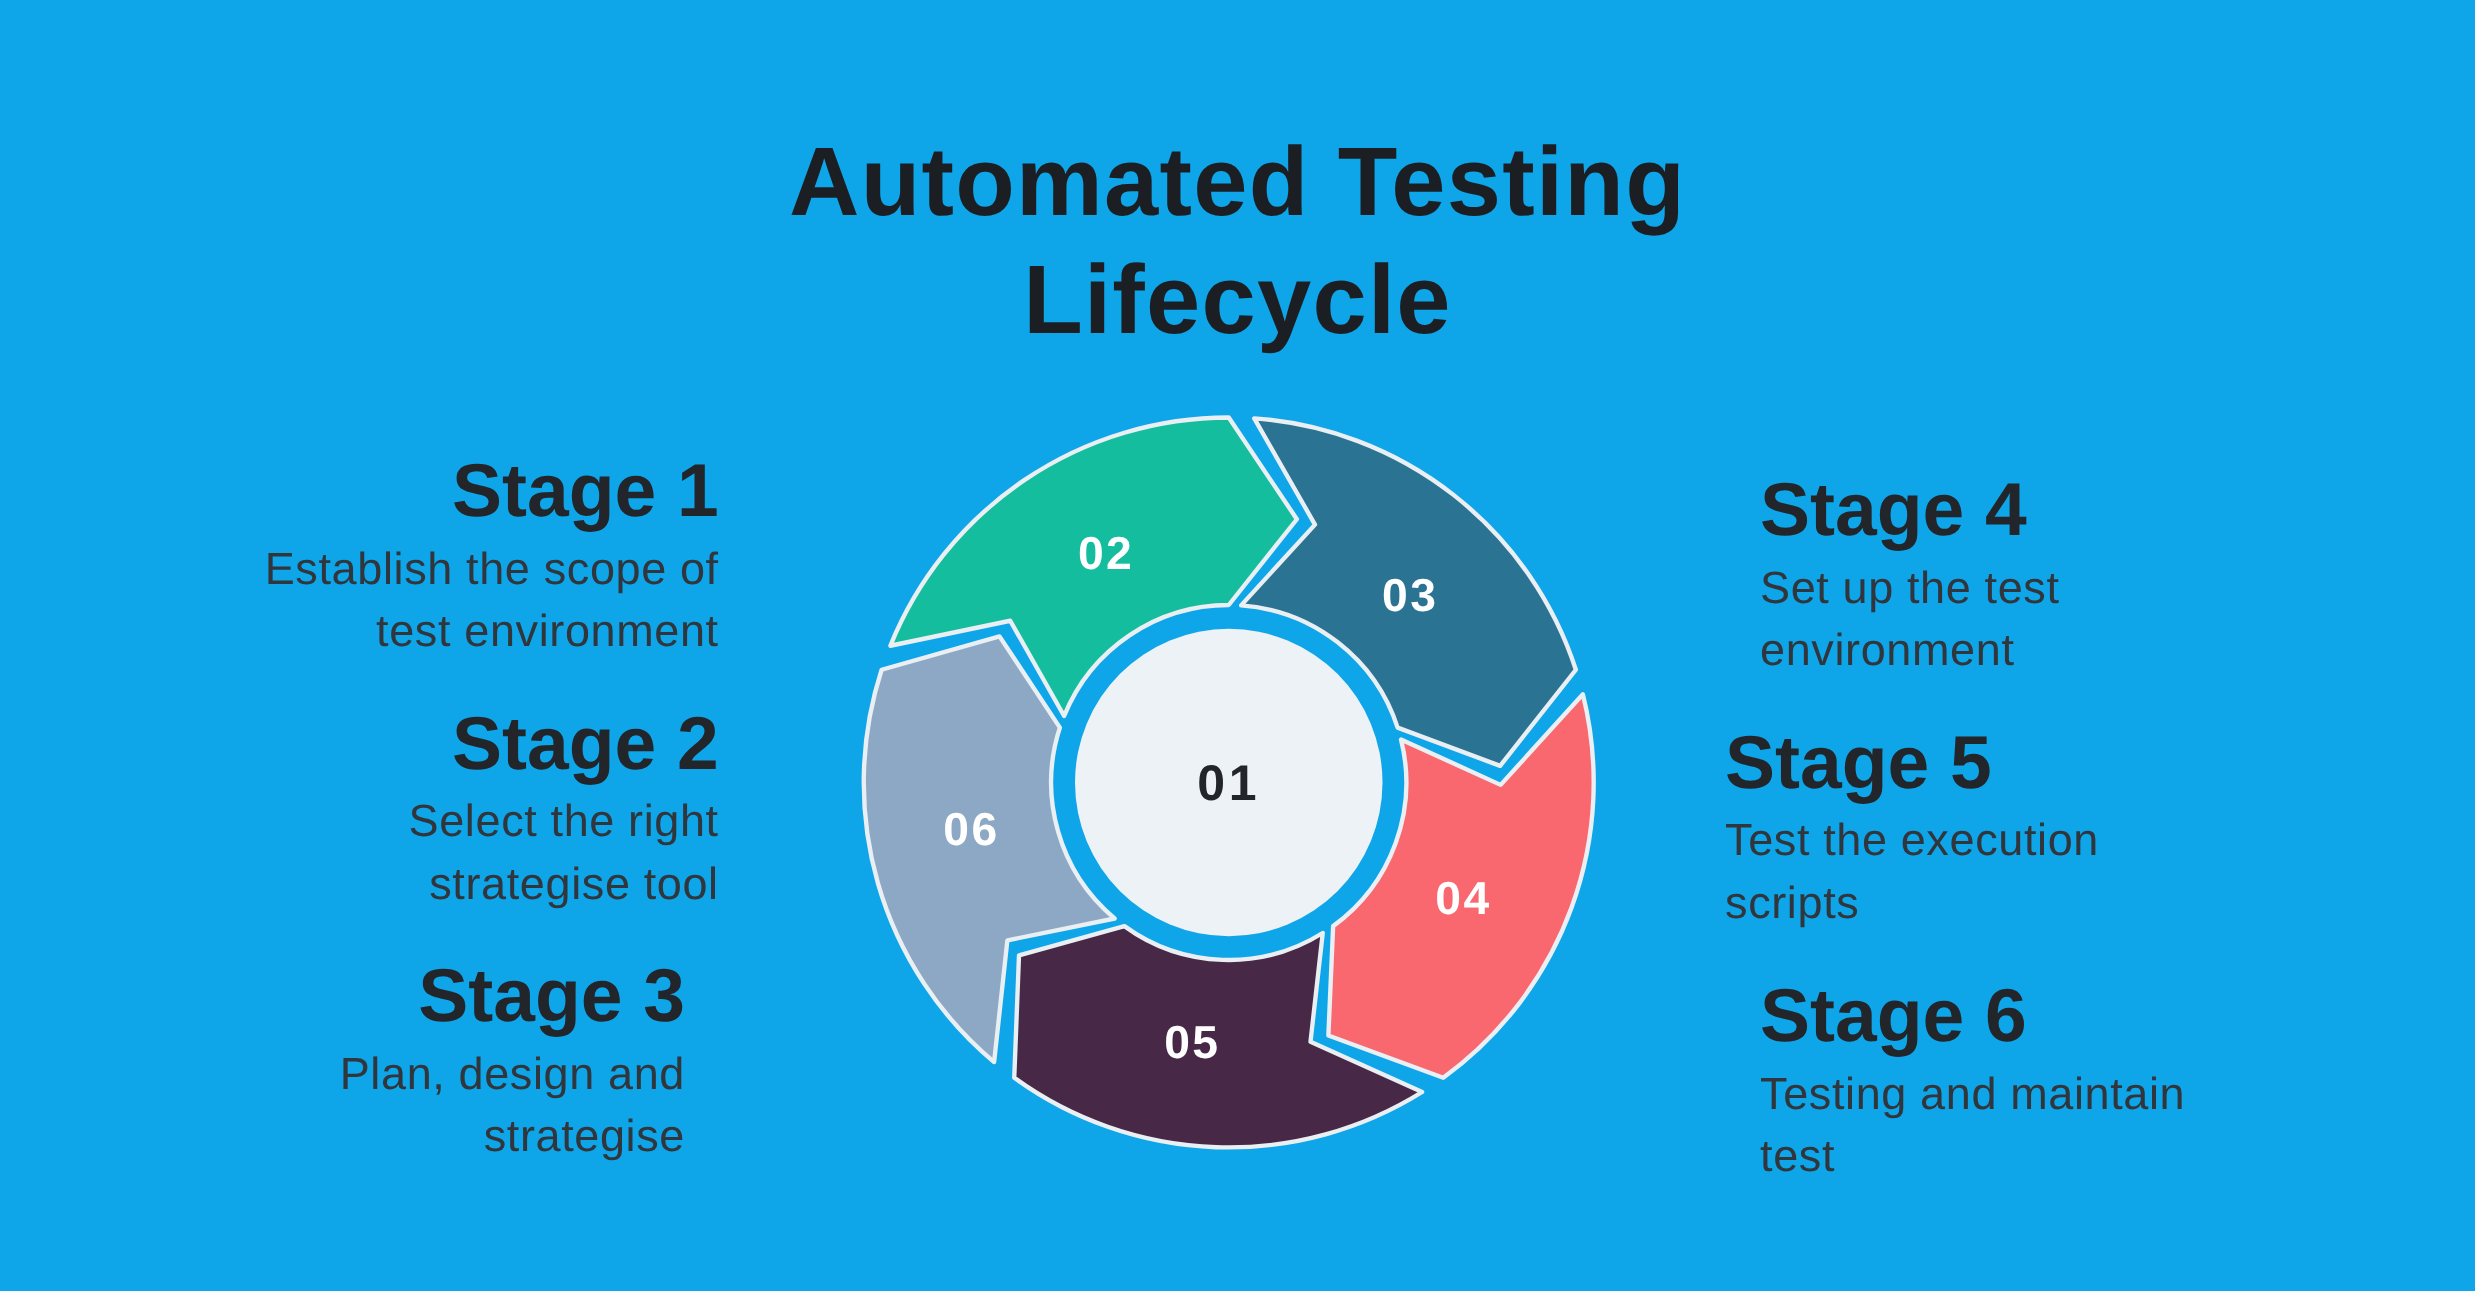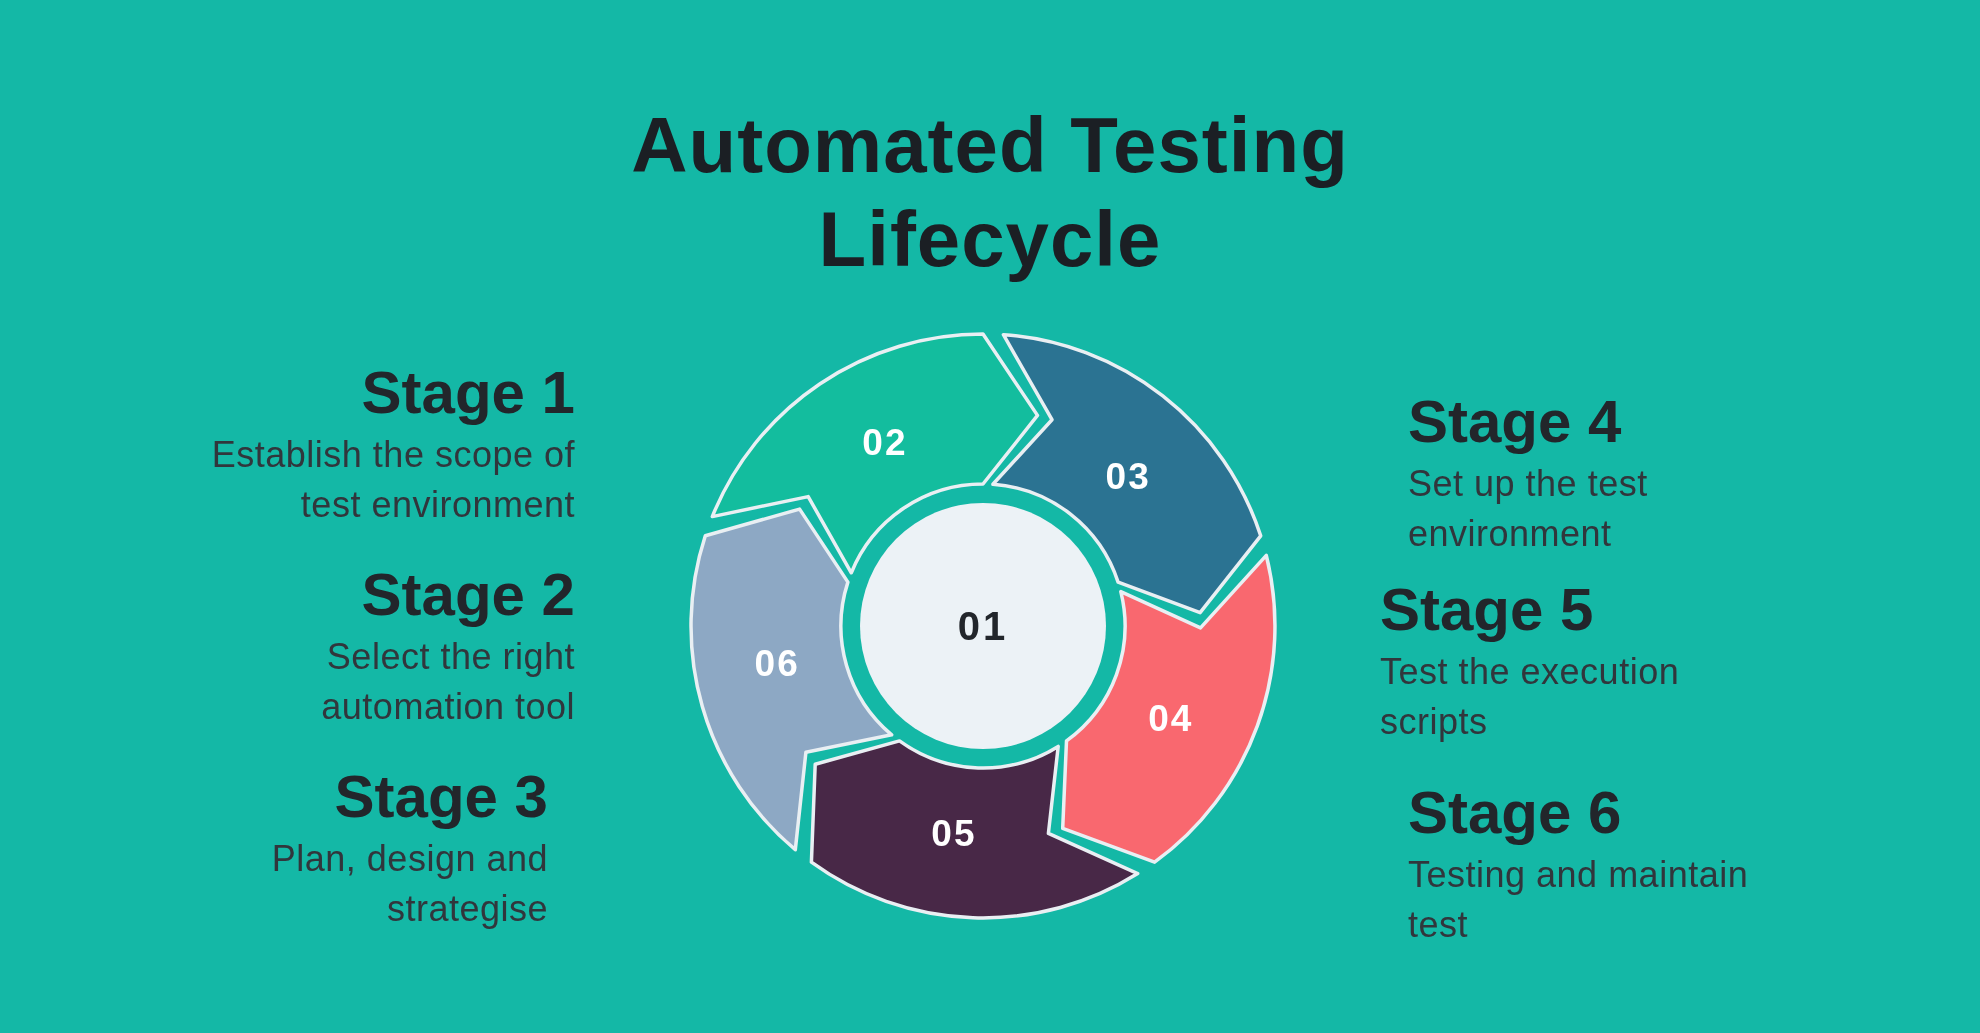--- a/index.html
+++ b/index.html
@@ -2,21 +2,21 @@
 <html><head>
 <meta charset="utf-8">
 <style>
   html,body{margin:0;padding:0;}
   body{
     width:1980px;height:1033px;
     background:#e9eff3;
     font-family:"Liberation Sans", sans-serif;
     overflow:hidden;
   }
-  .canvas{position:relative;width:1980px;height:1033px;background:#14b8a6;}
+  .canvas{position:relative;width:1980px;height:1033px;background:#0ea5e9;}
   .title{
     position:absolute;top:98px;left:0;width:1980px;
     text-align:center;color:#1b1f24;font-weight:bold;
     font-size:78px;line-height:94px;letter-spacing:1px;
   }
   .wheel-svg{position:absolute;left:0;top:0;}
   .seg-label{
     font-family:"Liberation Sans", sans-serif;
     font-size:37px;font-weight:bold;fill:#ffffff;letter-spacing:2px;
   }
@@ -33,21 +33,21 @@
     line-height:52px;margin-bottom:11px;
   }
   .stage-desc{
     font-size:36px;color:#31363c;line-height:50px;letter-spacing:0.5px;
   }
   
   .s1{top:367px;right:1405px;}
   .s2{top:569px;right:1405px;}
   .s3{top:771px;right:1432px;}
   
-  .s4{top:396px;left:1408px;}
+  .s4{top:382px;left:1408px;}
   .s5{top:584px;left:1380px;}
   .s6{top:787px;left:1408px;}
 </style>
 </head>
 <body style="background: rgb(233, 239, 243);">
 
 <div class="canvas">
 
   <div class="title">
     <div>Automated Testing</div>
@@ -75,21 +75,21 @@
     <div class="stage-heading">Stage 1</div>
     <div class="stage-desc">
       <div>Establish the scope of</div>
       <div>test environment</div>
     </div>
   </div>
   <div class="stage stage-left s2">
     <div class="stage-heading">Stage 2</div>
     <div class="stage-desc">
       <div>Select the right</div>
-      <div>automation tool</div>
+      <div>strategise tool</div>
     </div>
   </div>
   <div class="stage stage-left s3">
     <div class="stage-heading">Stage 3</div>
     <div class="stage-desc">
       <div>Plan, design and</div>
       <div>strategise</div>
     </div>
   </div>
 

